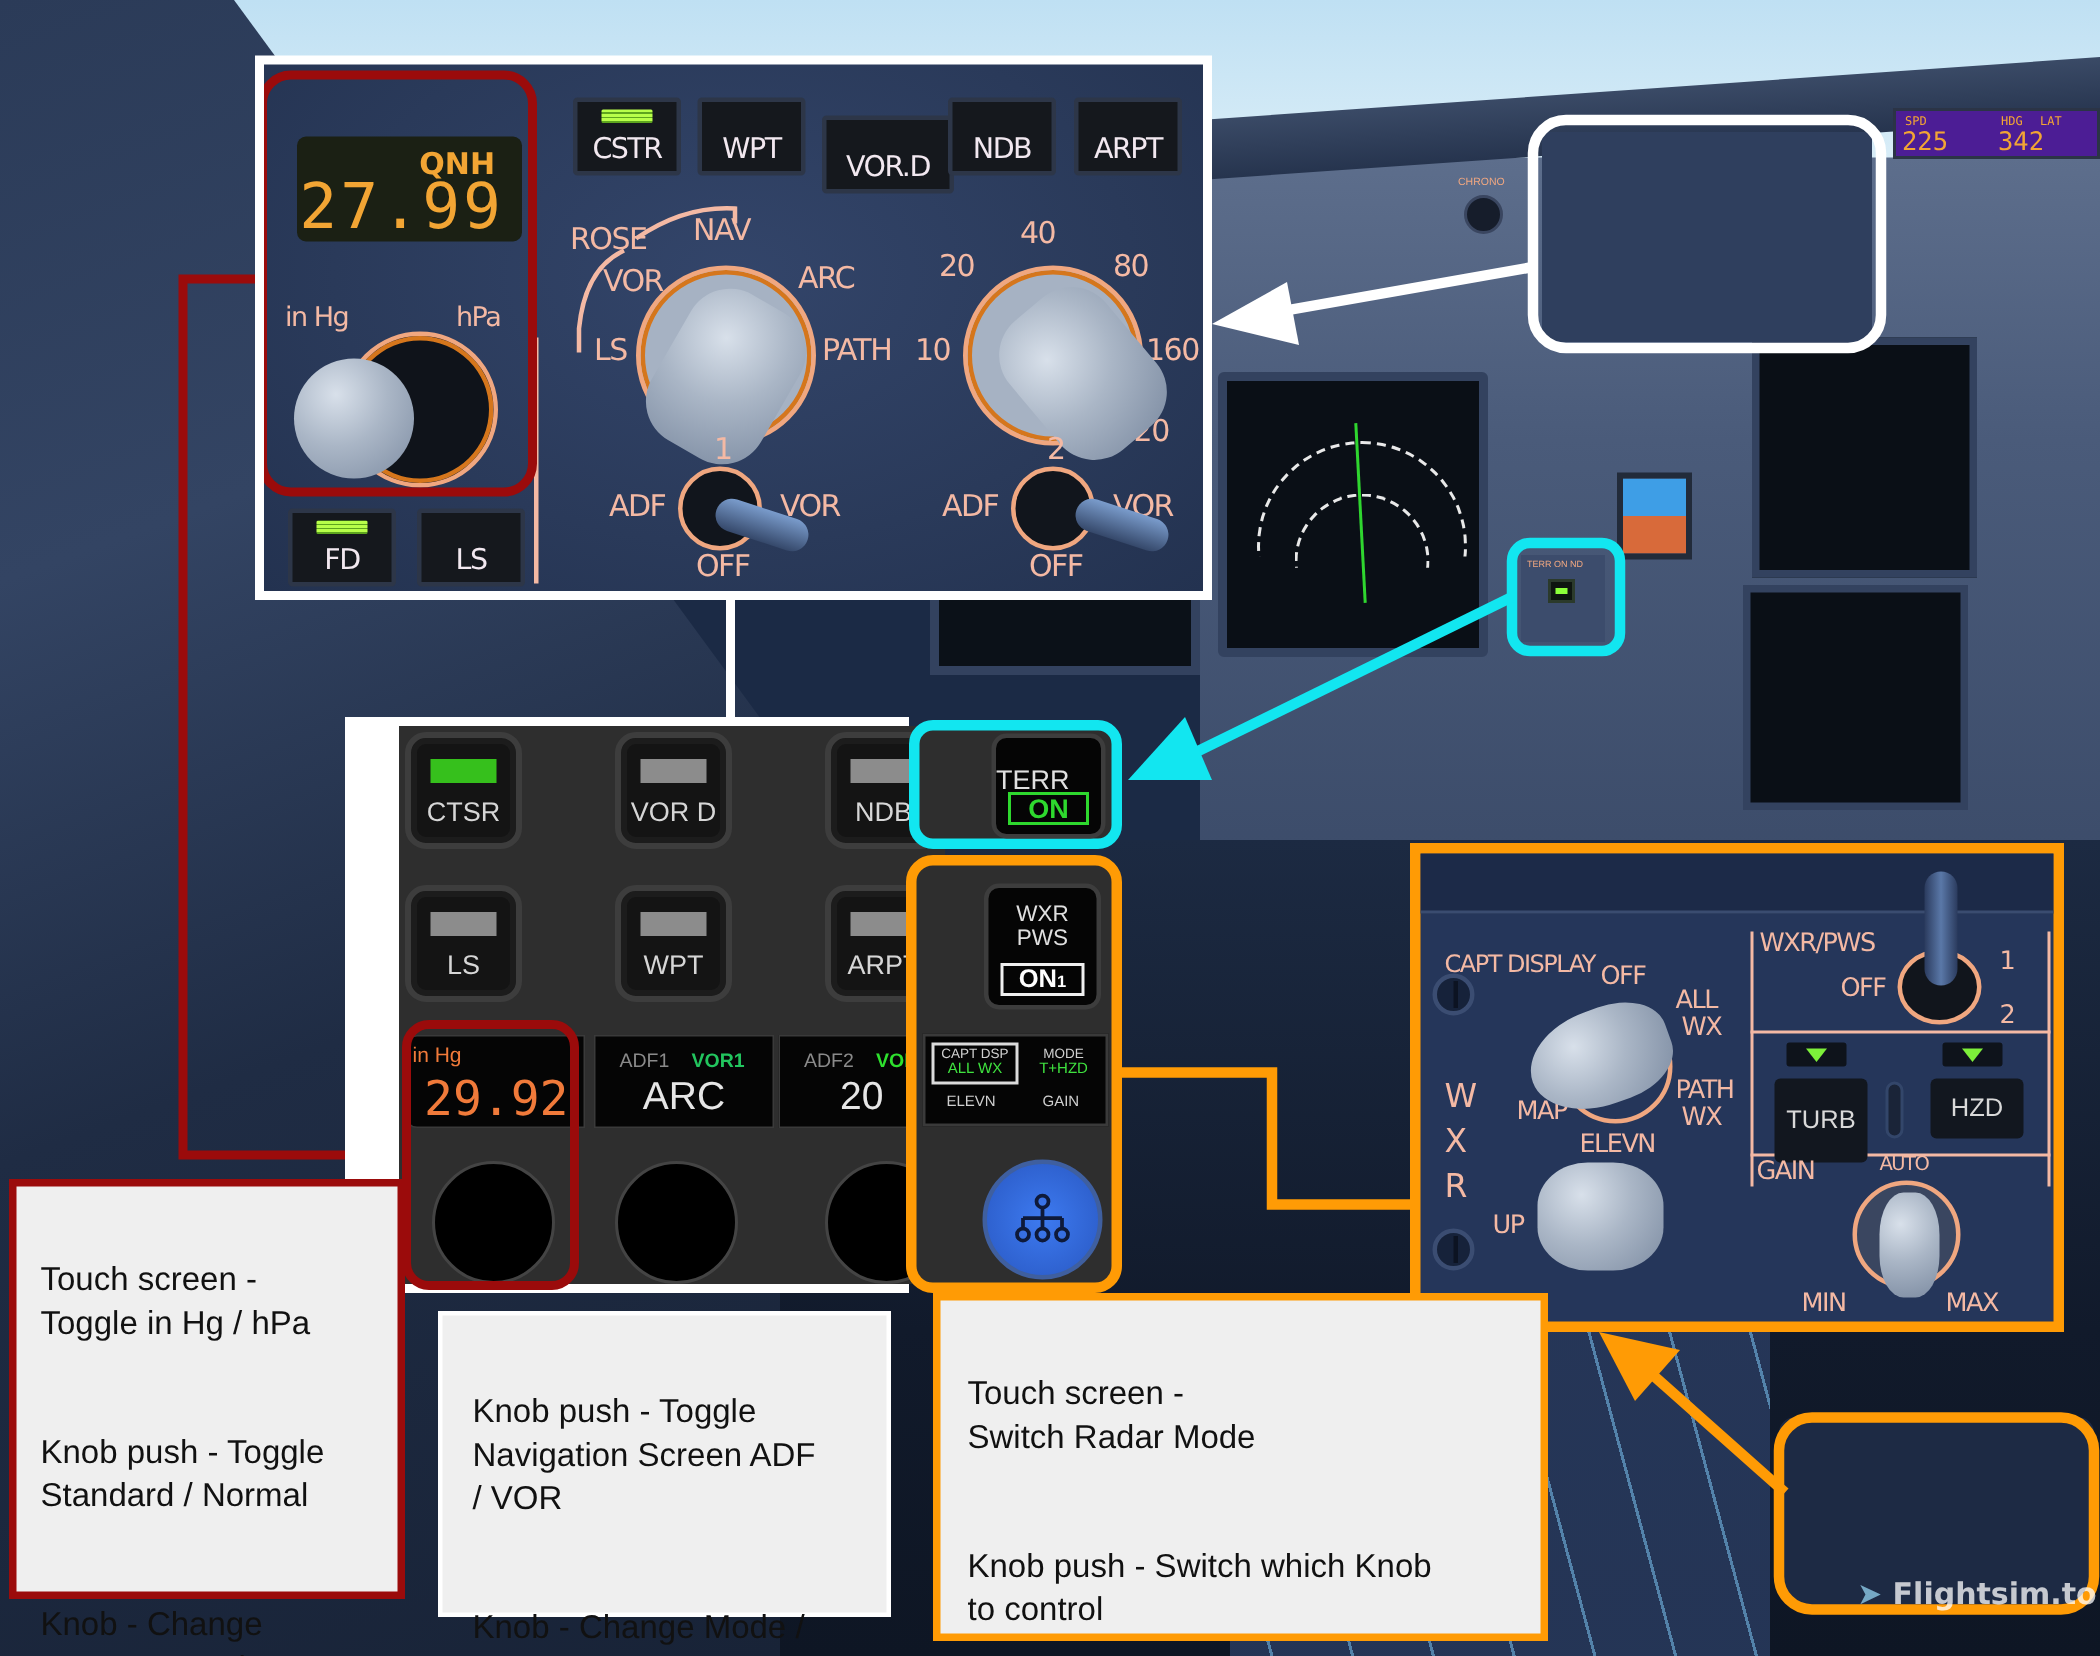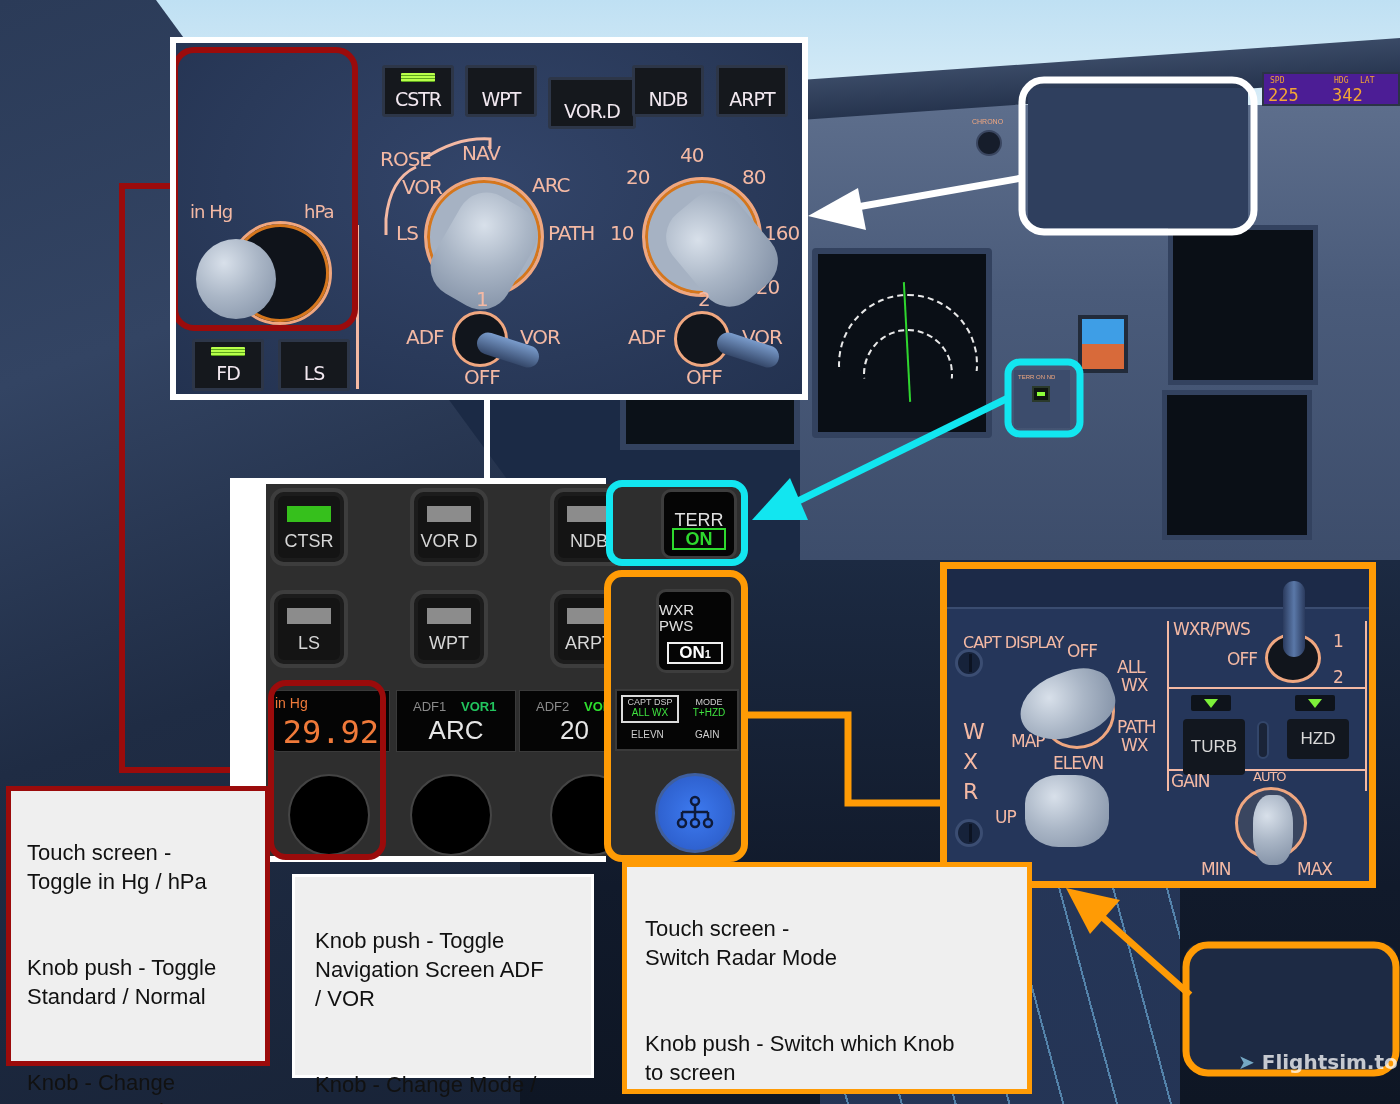--- a/index.html
+++ b/index.html
@@ -159,34 +159,34 @@
     background: #000; border: 2px solid #444;
   }
   .terr-box {
     position: absolute; left: 606px; top: 480px; width: 142px; height: 86px;
     border: 7px solid #12e6f0; border-radius: 16px; background: #2e2e2e;
   }
   .terr-btn {
     position: absolute; left: 48px; top: 2px; width: 76px; height: 70px;
     background: #050505; border: 3px solid #3d3d3d; border-radius: 10px;
   }
-  .terr-btn .t1 { position: absolute; top: 18px; left: 0; right: 0; text-align: center; color: #e0e0e0; font-size: 18px; }
+  .terr-btn .t1 { position: absolute; top: 18px; left: 0; right: 0; text-align: left; color: #e0e0e0; font-size: 18px; }
   .terr-btn .t2 {
     position: absolute; bottom: 6px; left: 8px; right: 8px; height: 22px;
     border: 2px solid #2ed82e; color: #2ed82e; text-align: center; font-size: 18px; font-weight: bold; line-height: 18px;
   }
   .wxr-box {
     position: absolute; left: 604px; top: 570px; width: 144px; height: 292px;
     border: 7px solid #ff9b05; border-radius: 18px; background: #2e2e2e;
   }
   .wxr-btn {
     position: absolute; left: 45px; top: 12px; width: 78px; height: 84px;
     background: #050505; border: 3px solid #3d3d3d; border-radius: 10px;
   }
-  .wxr-btn .t1 { position:absolute; top: 10px; left:0; right:0; color:#e0e0e0; font-size:15px; line-height:16px; }
+  .wxr-btn .t1 { position:absolute; top: 10px; left:0; right:0; text-align:center; color:#e0e0e0; font-size:15px; line-height:16px; }
   .wxr-btn .t2 {
     position: absolute; bottom: 6px; left: 8px; right: 8px; height: 22px;
     border: 2px solid #f0f0f0; color: #fff; text-align: center; font-size: 17px; font-weight: bold; line-height: 18px;
   }
   .wxr-btn .t2 sub { font-size: 11px; vertical-align: baseline; }
   .wxr-disp {
     position: absolute; left: 4px; top: 112px; width: 124px; height: 62px;
     background: #050505; border: 2px solid #3a3a3a;
   }
   .wxr-disp .cell { position: absolute; text-align: center; font-size: 9px; }
@@ -288,20 +288,24 @@
   <polyline points="748,715 848,715 848,803 944,803" fill="none" stroke="#ff9b05" stroke-width="7"></polyline>
 
   <line x1="1190" y1="995" x2="1100" y2="915" stroke="#ff9b05" stroke-width="7"></line>
   <polygon points="1066,888 1120,900 1090,934" fill="#ff9b05"></polygon>
   <rect x="1186" y="945" width="210" height="128" rx="22" fill="none" stroke="#ff9b05" stroke-width="7"></rect>
 </svg>
 
 <div class="efis">
   <div class="efis-inner">
 
+    <div class="qnh-disp">
+      <span class="qnh-label">QNH</span>
+      <span class="qnh-val">27.99</span>
+    </div>
     <span class="efis-lbl" style="left:14px;top:158px;font-size:18px">in Hg</span>
     <span class="efis-lbl" style="left:128px;top:158px;font-size:18px">hPa</span>
     <div class="knob-ring" style="left:52px;top:178px;width:104px;height:104px;background:#0f131a"></div>
     <div class="knob" style="left:20px;top:196px;width:80px;height:80px;border-radius:50%"></div>
     <div class="efis-btn" style="left:16px;top:296px">
       <div class="led"></div>
       <span>FD</span>
     </div>
     <div class="efis-btn" style="left:102px;top:296px">
       <span>LS</span>
@@ -525,20 +529,20 @@
 Navigation Screen ADF
 / VOR</p>
   <p>Knob - Change Mode /
 Range value</p>
 </div>
 
 <div class="info" style="left:622px;top:862px;width:410px;height:232px;border:5px solid #ff9b05;padding:18px 0 0 18px">
   <p>Touch screen -
 Switch Radar Mode</p>
   <p>Knob push - Switch which Knob
-to screen</p>
+to control</p>
   
 </div>
 
 <div class="watermark">
   <span style="color:rgba(140,200,230,.8)">➤</span>
   <span>Flightsim.to</span>
 </div>
 
 </body></html>

